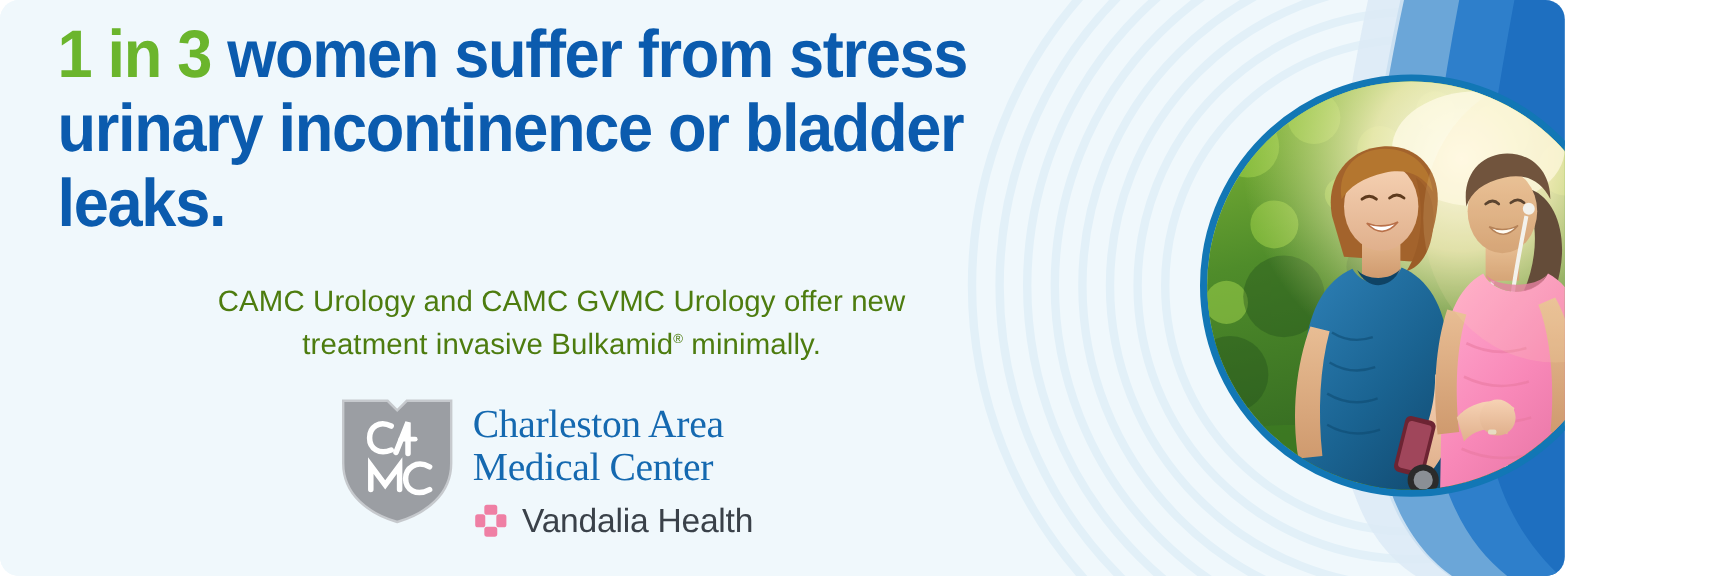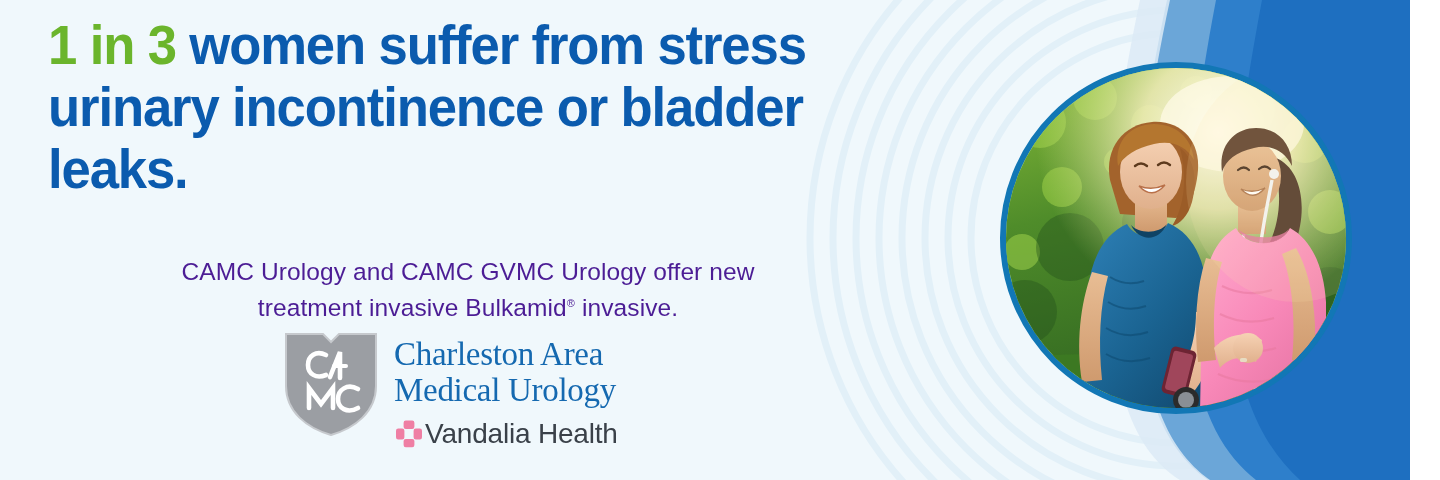--- a/index.html
+++ b/index.html
@@ -2,25 +2,26 @@
 <html><head>
 <meta charset="utf-8">
 <style>
   html, body {
     margin: 0;
     padding: 0;
     background: #ffffff;
   }
   #banner {
     position: relative;
-    width: 1410px;
+    width: 1304px;
     height: 480px;
     overflow: hidden;
     background: #f0f8fc;
     font-family: "Liberation Sans", sans-serif;
+    border-radius: 16px;
   }
 
   
   .bg-layer {
     position: absolute;
     inset: 0;
     width: 1440px;
     height: 480px;
   }
 
@@ -53,23 +54,22 @@
   }
 
   .subhead {
     position: absolute;
     left: 48px;
     top: 234px;
     width: 840px;
     text-align: center;
     font-size: 24.5px;
     line-height: 36px;
-    color: #4c1d95;
+    color: #4d7c0f;
     letter-spacing: 0.1px;
-    margin-top: 20px;
   }
   .subhead .reg {
     font-size: 11px;
     vertical-align: super;
     line-height: 0;
   }
 
   
   .logo-lockup {
     position: absolute;
@@ -96,21 +96,21 @@
     color: #1569B0;
     letter-spacing: -0.3px;
     white-space: nowrap;
   }
   .vandalia-row {
     position: absolute;
     left: 111px;
     top: 90px;
     display: flex;
     align-items: center;
-    gap: 1px;
+    gap: 11px;
   }
   .vandalia-mark {
     width: 30px;
     height: 30px;
     flex: none;
   }
   .vandalia-text {
     font-size: 28px;
     color: #3A4149;
     letter-spacing: -0.2px;
@@ -173,41 +173,41 @@
   <div class="content">
 
     <div class="headline">
       <span class="hl-accent">1 in 3</span><span> women suffer from stress</span><br>
       <span>urinary incontinence or bladder</span><br>
       <span>leaks.</span>
     </div>
 
     <div class="subhead">
       <span>CAMC Urology and CAMC GVMC Urology offer new</span><br>
-      <span>treatment invasive Bulkamid</span><span class="reg">®</span><span> invasive.</span>
+      <span>treatment invasive Bulkamid</span><span class="reg">®</span><span> minimally.</span>
     </div>
 
     <div class="logo-lockup">
 
       <div class="shield-wrap">
         <svg viewBox="0 0 96 110" width="96" height="110">
           <path d="M3,6 L40,6 L48,14 L56,6 L93,6 L93,58 C93,84 72,100 48,107 C24,100 3,84 3,58 Z" fill="#9B9EA3" stroke="#c6c9cd" stroke-width="2"></path>
           <g fill="none" stroke="#ffffff" stroke-width="4.6" stroke-linecap="round">
             <path d="M43,27 C33,22 25,28 25,37 C25,46 33,51 43,47"></path>
             <path d="M47,49 L57,24 L57,50"></path>
             <path d="M51,38 L63,38" stroke-width="4"></path>
             <path d="M26,80 L26,60 L38,76 L50,60 L50,80"></path>
             <path d="M75,61 C64,55 55,62 55,71 C55,80 64,86 75,80"></path>
           </g>
         </svg>
       </div>
 
       <div class="camc-name">
         <span>Charleston Area</span><br>
-        <span>Medical Urology</span>
+        <span>Medical Center</span>
       </div>
 
       <div class="vandalia-row">
         <svg class="vandalia-mark" viewBox="0 0 30 30">
           <g fill="#EF7FA4">
             <path d="M11.8,1.6 h6.4 a2.2,2.2 0 0 1 2.2,2.2 v4.0 a2.2,2.2 0 0 1 -2.2,2.2 h-6.4 a2.2,2.2 0 0 1 -2.2,-2.2 v-4.0 a2.2,2.2 0 0 1 2.2,-2.2 z"></path>
             <path d="M21.8,9.6 h4.0 a2.2,2.2 0 0 1 2.2,2.2 v6.4 a2.2,2.2 0 0 1 -2.2,2.2 h-4.0 a2.2,2.2 0 0 1 -2.2,-2.2 v-6.4 a2.2,2.2 0 0 1 2.2,-2.2 z"></path>
             <path d="M11.8,19.9 h6.4 a2.2,2.2 0 0 1 2.2,2.2 v4.0 a2.2,2.2 0 0 1 -2.2,2.2 h-6.4 a2.2,2.2 0 0 1 -2.2,-2.2 v-4.0 a2.2,2.2 0 0 1 2.2,-2.2 z"></path>
             <path d="M4.2,9.6 h4.0 a2.2,2.2 0 0 1 2.2,2.2 v6.4 a2.2,2.2 0 0 1 -2.2,2.2 h-4.0 a2.2,2.2 0 0 1 -2.2,-2.2 v-6.4 a2.2,2.2 0 0 1 2.2,-2.2 z"></path>
           </g>

